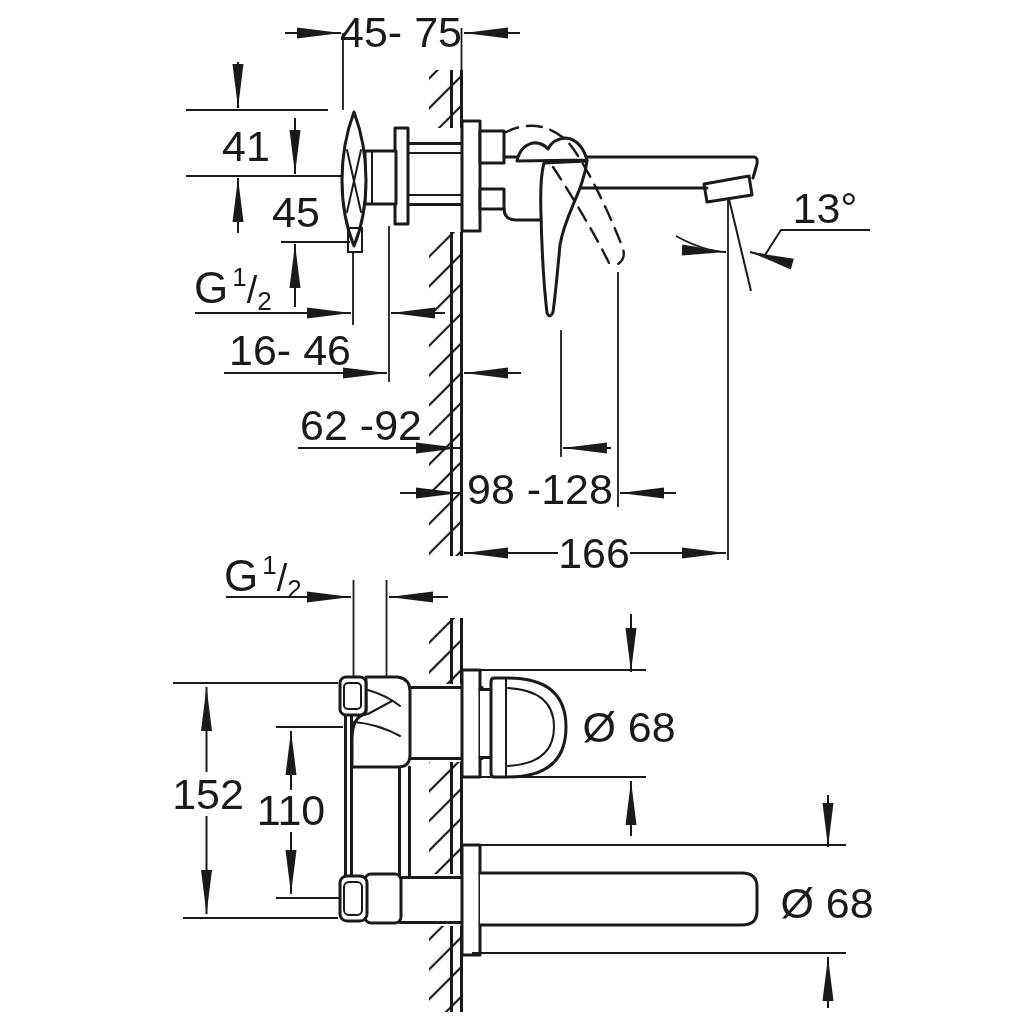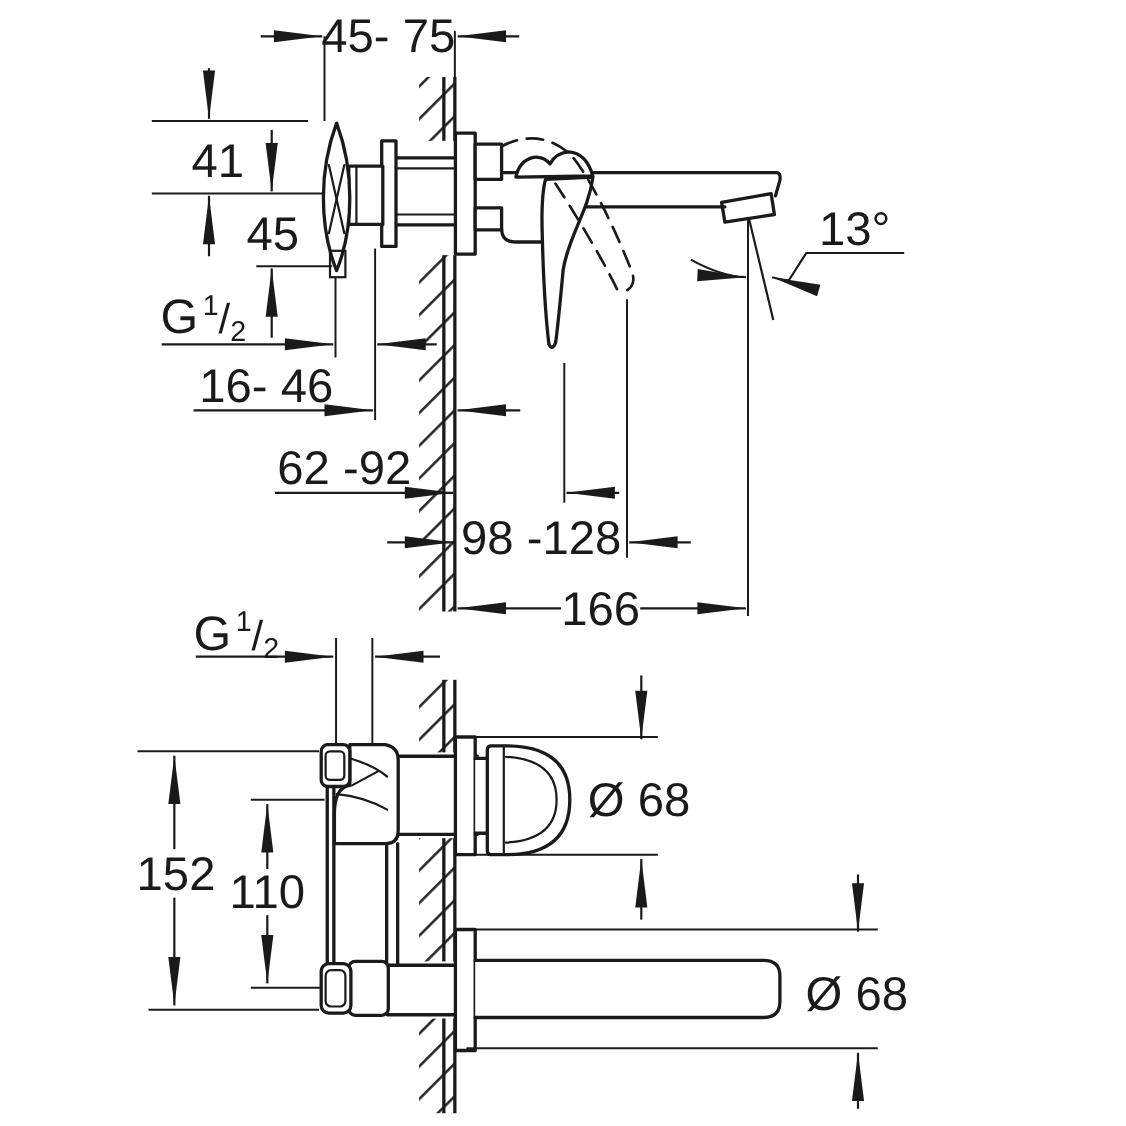--- a/index.html
+++ b/index.html
@@ -1,16 +1,16 @@
 <!DOCTYPE html>
 <html><head>
 <meta charset="utf-8">
 <style>
   html,body{margin:0;padding:0;background:#ffffff;}
-  #stage{position:relative;width:905px;height:1024px;background:#ffffff;overflow:hidden;}
+  #stage{position:relative;width:905px;height:1024px;background:#ffffff;overflow:hidden;padding-left:48px;}
   svg{display:block;}
   .dim{font-family:"Liberation Sans","DejaVu Sans",sans-serif;font-size:43px;fill:#1a1a1a;}
   .mid{text-anchor:middle;}
   .thread{font-family:"Liberation Sans","DejaVu Sans",sans-serif;font-size:44px;fill:#1a1a1a;}
   .outline{stroke:#1a1a1a;stroke-width:3;fill:none;stroke-linejoin:round;stroke-linecap:round;}
   .outlineW{stroke:#1a1a1a;stroke-width:3;fill:#ffffff;stroke-linejoin:round;stroke-linecap:round;}
   .thin{stroke:#1a1a1a;stroke-width:2;fill:none;stroke-linecap:round;}
   .dimline{stroke:#1a1a1a;stroke-width:2;fill:none;}
   .ext{stroke:#1a1a1a;stroke-width:1.8;fill:none;}
   .dash{stroke:#1a1a1a;stroke-width:2.4;fill:none;stroke-dasharray:15 9;stroke-linecap:round;}

